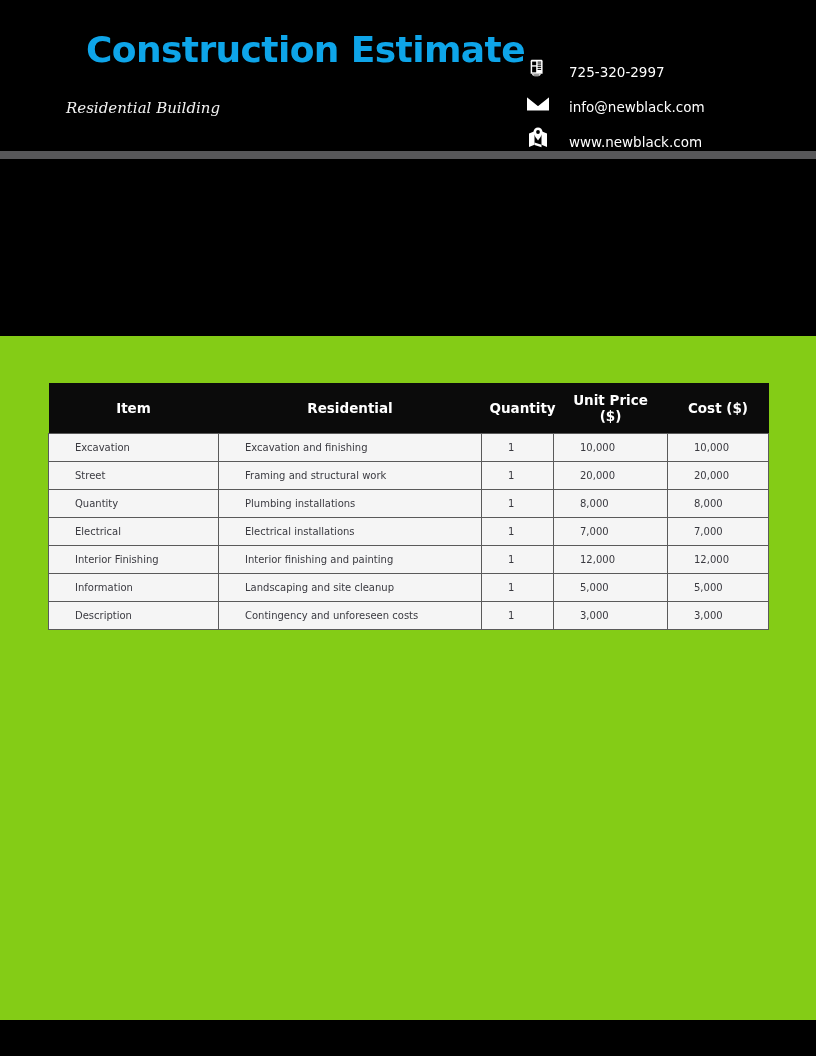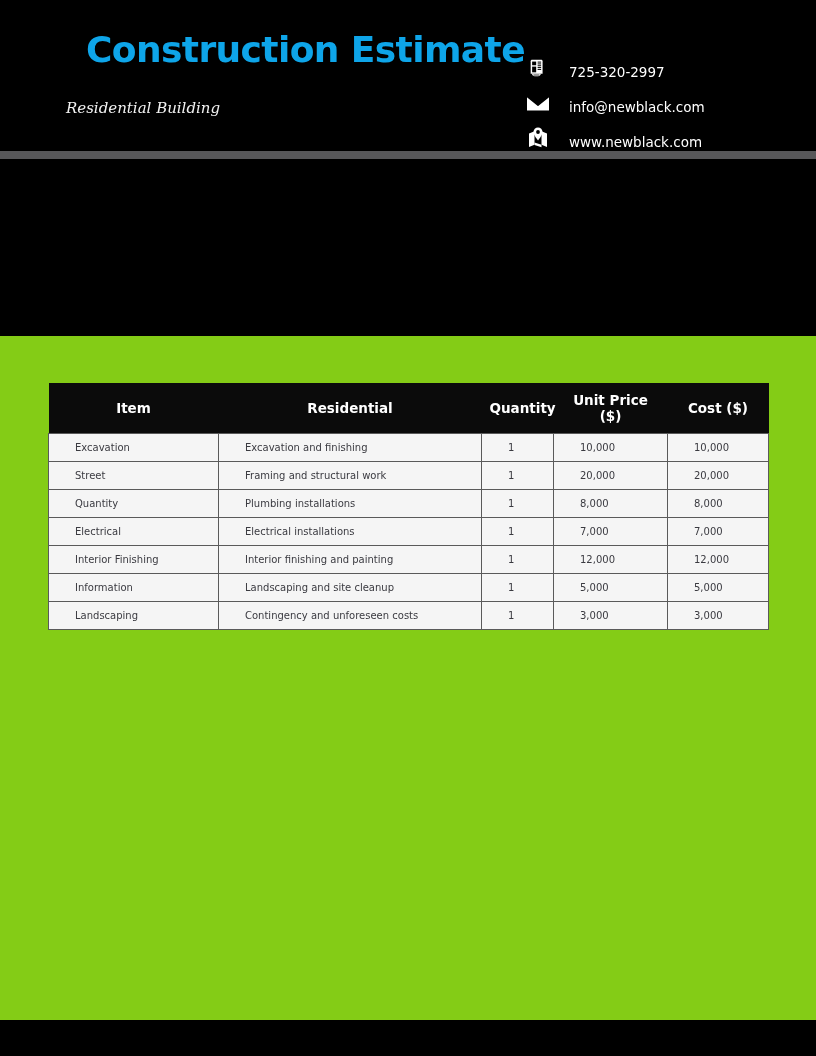--- a/index.html
+++ b/index.html
@@ -385,21 +385,21 @@
         <td>12,000</td>
       </tr>
       <tr>
         <td>Information</td>
         <td>Landscaping and site cleanup</td>
         <td>1</td>
         <td>5,000</td>
         <td>5,000</td>
       </tr>
       <tr>
-        <td>Landscaping</td>
+        <td>Description</td>
         <td>Contingency and unforeseen costs</td>
         <td>1</td>
         <td>3,000</td>
         <td>3,000</td>
       </tr>
     </tbody>
   </table>
 
   <div class="pill pill-payment">Payment Schedule</div>
 

